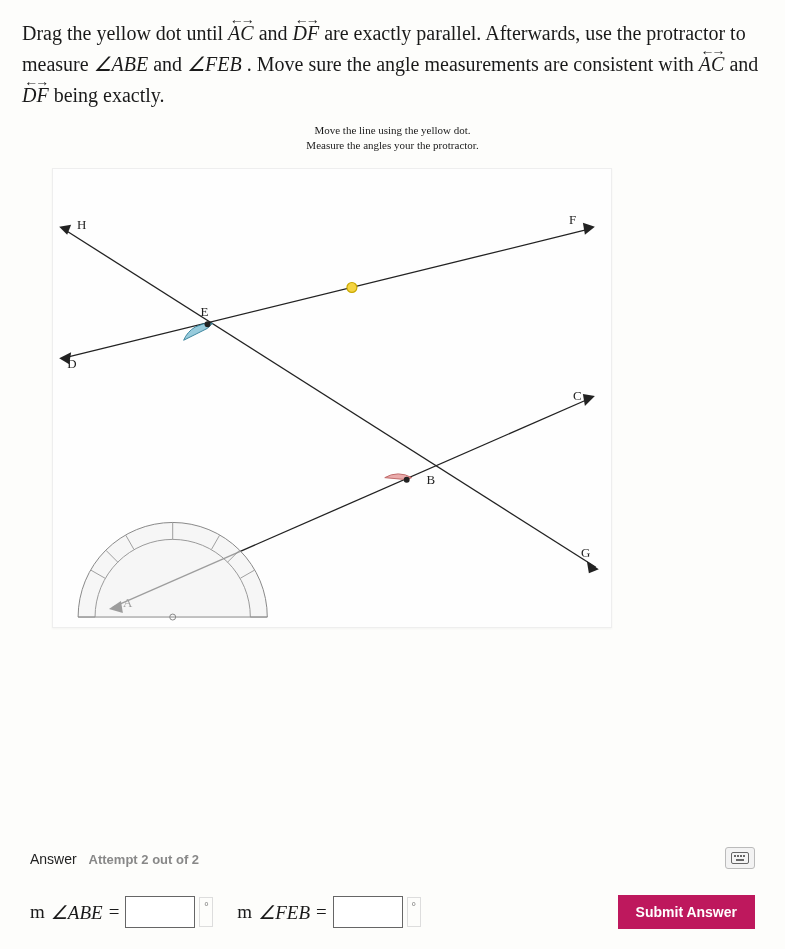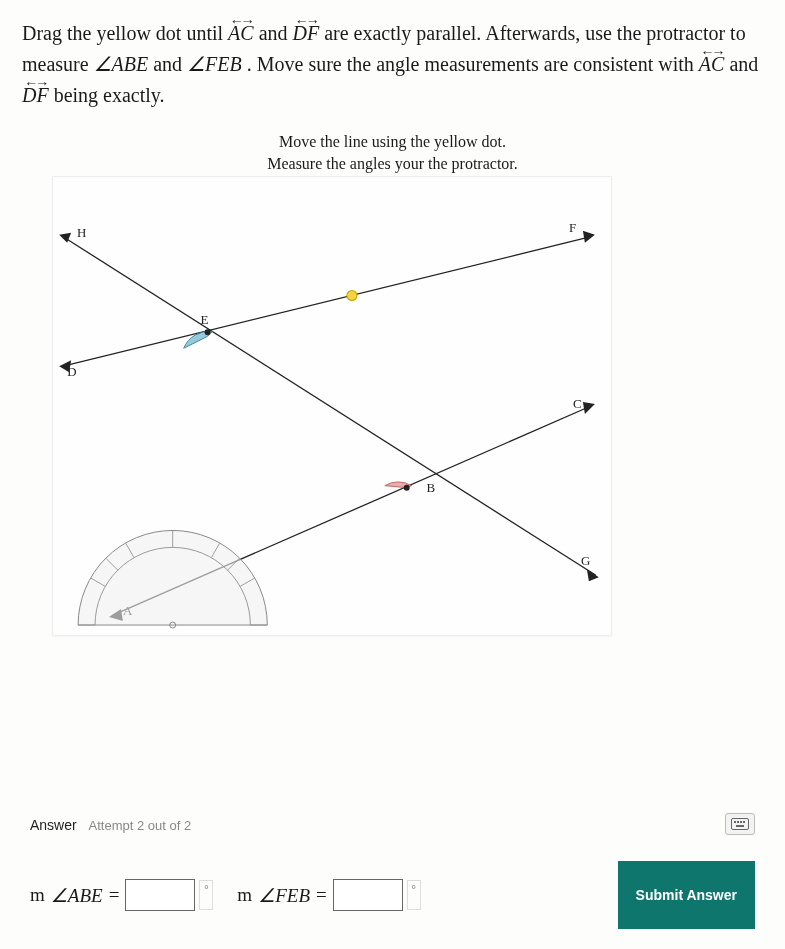--- a/index.html
+++ b/index.html
@@ -8,42 +8,43 @@
     background: #fdfdfb;
     width: 785px;
     height: 949px;
     padding: 18px 22px;
     color: #1a1a1a;
     position: relative;
   }
   .problem-text {
     font-size: 20px;
     line-height: 1.55;
-    margin-bottom: 20px;
+    margin-bottom: 12px;
   }
   .line-sym {
     position: relative;
     display: inline-block;
     font-style: italic;
   }
   .line-sym .arrows {
     position: absolute;
     top: -9px;
     left: 0;
     right: 0;
     font-size: 14px;
     text-align: center;
     letter-spacing: -3px;
     font-style: normal;
   }
   .angle-sym { font-style: italic; }
   .hints {
     text-align: center;
-    font-size: 16px;
+    font-size: 11px;
     line-height: 1.4;
+    margin-bottom: 14px;
     font-family: Georgia, serif;
   }
   .canvas-wrap {
     width: 560px;
     height: 460px;
     background: #fefefe;
     border: 1px solid #eee;
     position: relative;
     margin-left: 30px;
     box-shadow: 0 1px 2px rgba(0,0,0,0.04);
@@ -55,21 +56,21 @@
     left: 30px;
     right: 30px;
     bottom: 20px;
   }
   .answer-header {
     font-family: Arial, Helvetica, sans-serif;
     font-size: 14px;
     margin-bottom: 28px;
   }
   .answer-header .label { font-weight: 400; color: #222; }
-  .answer-header .attempt { color: #888; margin-left: 8px; font-weight: 400; font-size: 13px; }
+  .answer-header .attempt { color: #888; margin-left: 8px; font-weight: 700; font-size: 13px; }
   .kb-btn {
     position: absolute;
     right: 0;
     top: -4px;
     width: 30px;
     height: 22px;
     border: 1px solid #bbb;
     border-radius: 3px;
     background: #f3f3f3;
     display: flex;
@@ -102,24 +103,24 @@
     border: 1px solid #ddd;
     display: inline-flex;
     align-items: flex-start;
     justify-content: center;
     font-size: 11px;
     padding-top: 2px;
     color: #666;
     margin-left: -2px;
   }
   .submit-btn {
-    background: #0f766e;
+    background: #be185d;
     color: #fff;
     border: none;
-    padding: 26px 18px;
+    padding: 9px 18px;
     font-family: Arial, sans-serif;
     font-size: 14px;
     font-weight: 600;
     cursor: pointer;
     margin-left: auto;
   }
 </style>
 </head>
 <body>
 

